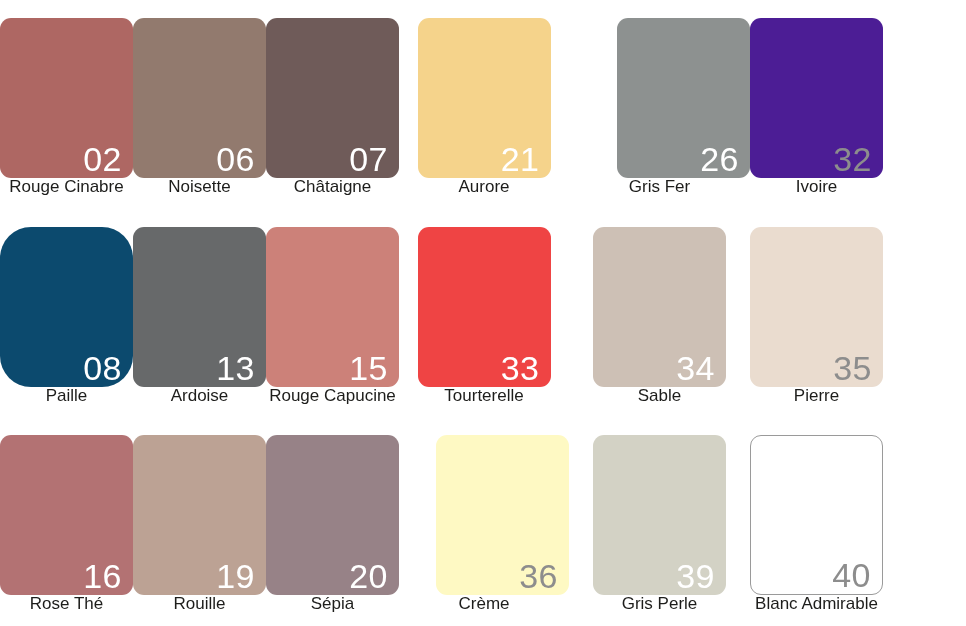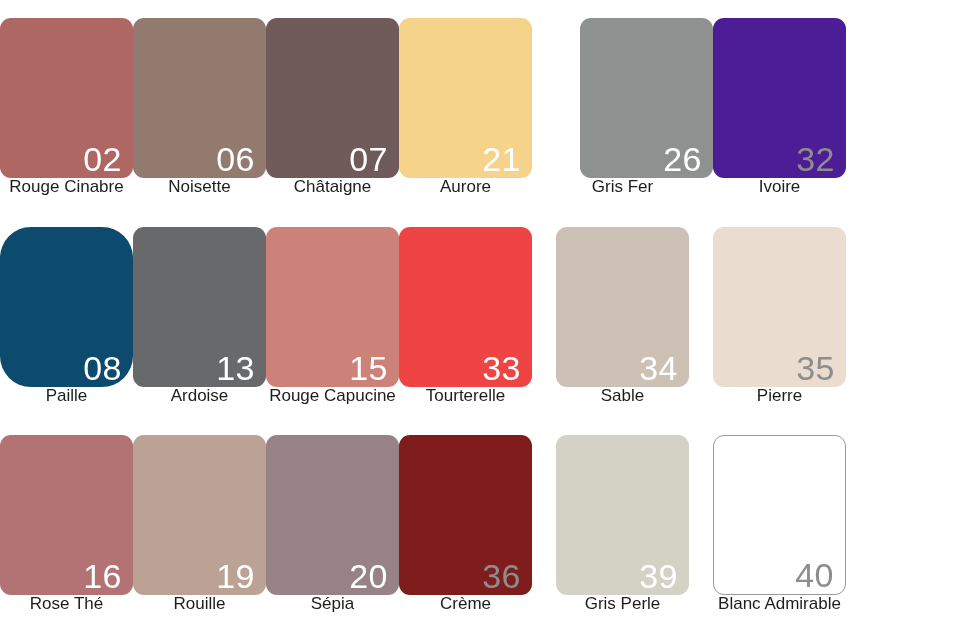--- a/index.html
+++ b/index.html
@@ -163,21 +163,21 @@
       </div>
       <div class="swatch-label">Rouille</div>
     </div>
     <div class="swatch-cell">
       <div class="swatch-chip" style="background: rgb(151, 130, 135);">
         <span class="swatch-number light">20</span>
       </div>
       <div class="swatch-label">Sépia</div>
     </div>
     <div class="swatch-cell">
-      <div class="swatch-chip" style="background: #7f1d1d;">
+      <div class="swatch-chip" style="background: #fef9c3; margin-left: 37px;">
         <span class="swatch-number dark">36</span>
       </div>
       <div class="swatch-label">Crème</div>
     </div>
     <div class="swatch-cell">
       <div class="swatch-chip" style="background: rgb(211, 210, 197);">
         <span class="swatch-number light">39</span>
       </div>
       <div class="swatch-label">Gris Perle</div>
     </div>

